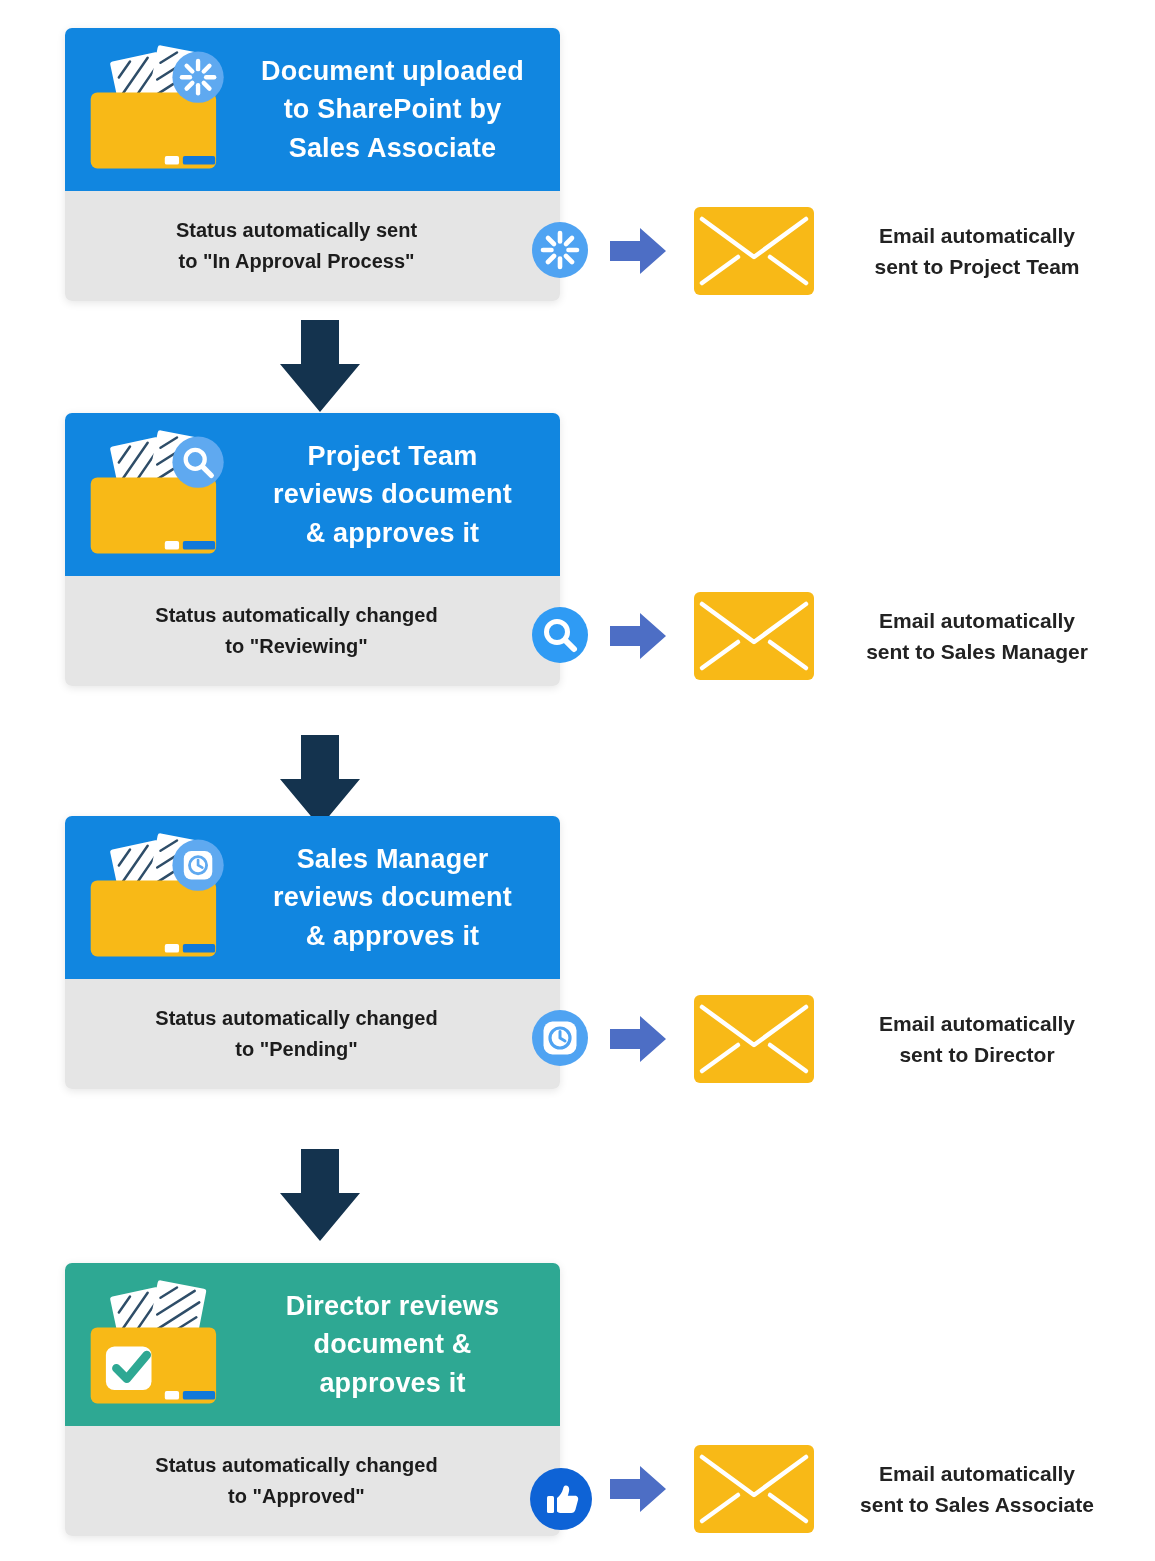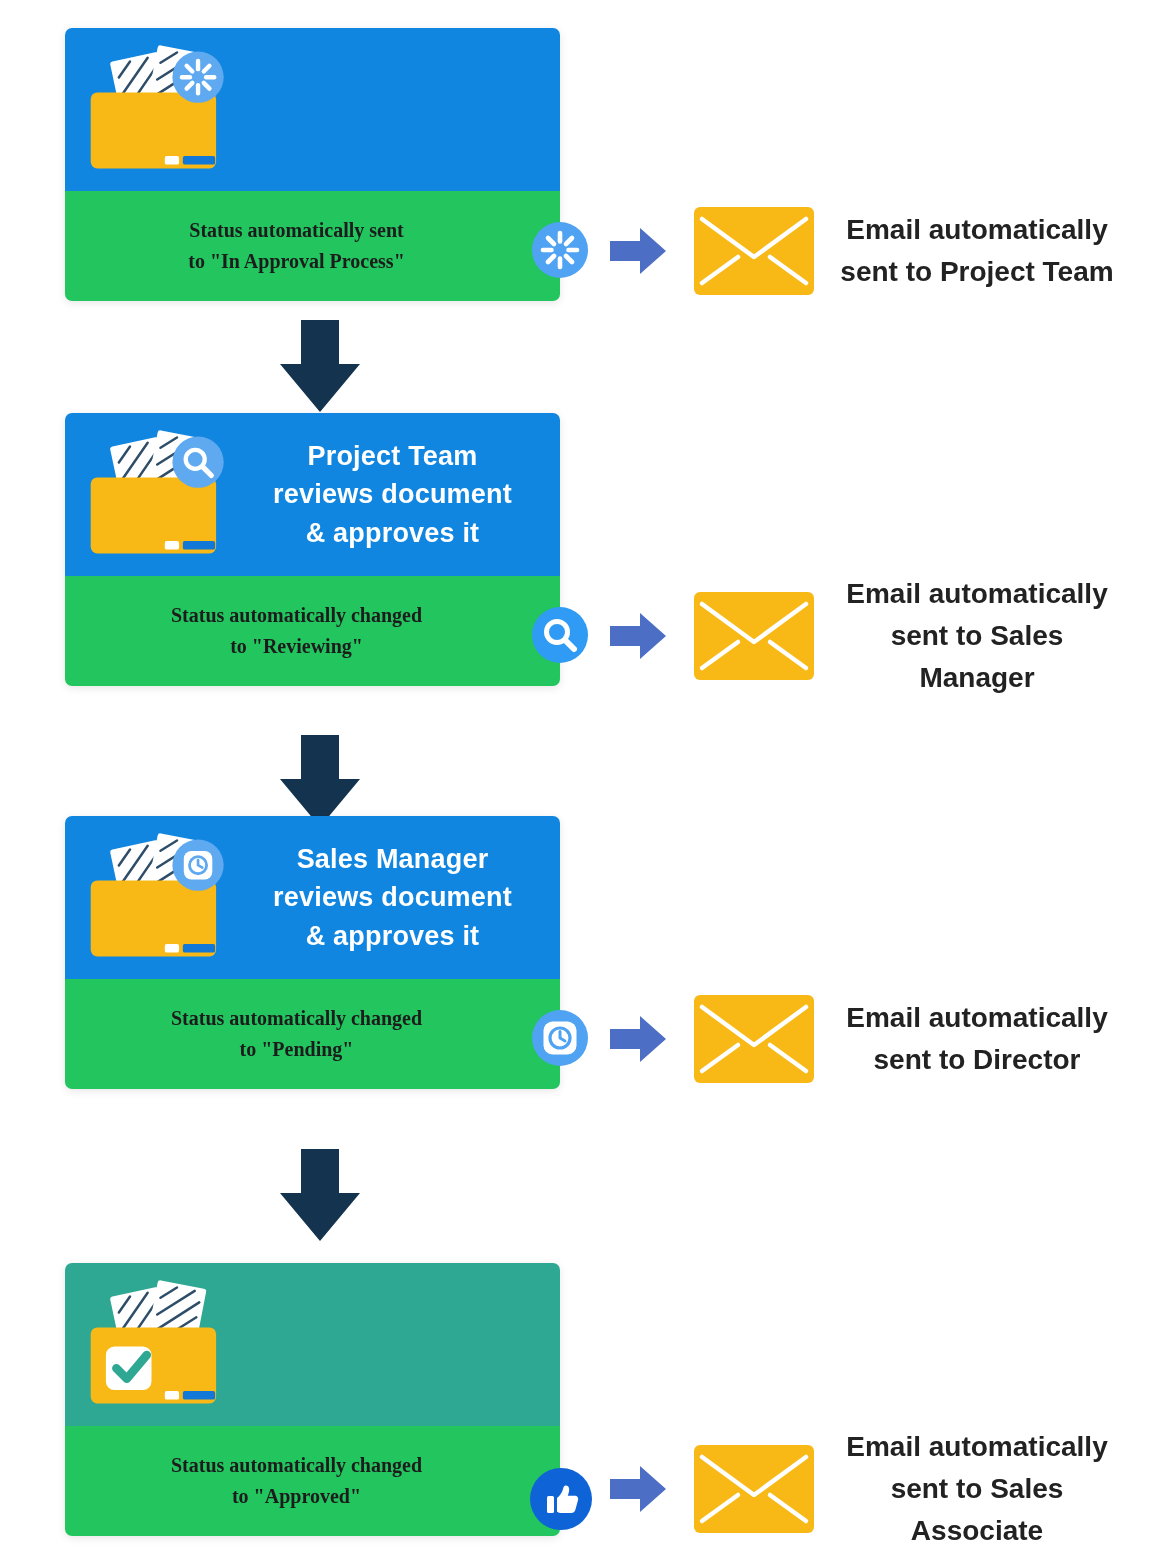--- a/index.html
+++ b/index.html
@@ -10,36 +10,36 @@
   .stage { position:absolute; left:65px; width:1090px; height:273px; }
   .s1 { top:28px; } .s2 { top:413px; } .s3 { top:816px; } .s4 { top:1263px; }
 
   .card { position:absolute; left:0; top:0; width:495px; height:273px;
           border-radius:7px; box-shadow:0 2px 8px rgba(0,0,0,.10); }
   .card-header { height:163px; background:#1186E0; border-radius:7px 7px 0 0;
                  display:flex; align-items:center; padding:0 12px 0 20px; }
   .s4 .card-header { background:#2EA893; }
   .card-title { flex:1; color:#fff; font-size:27px; font-weight:bold; line-height:1.42;
                 text-align:center; white-space:pre-line; letter-spacing:.2px; }
-  .card-footer { height:110px; background:#22c55e; border-radius:0 0 7px 7px;
+  .card-footer { height:110px; background:#e5e5e5; border-radius:0 0 7px 7px;
                  display:flex; align-items:center; justify-content:center;
-                 padding:0 58px 0 26px;font-family:Liberation Serif, serif; }
+                 padding:0 58px 0 26px; }
   .status-text { font-size:20px; font-weight:bold; color:#1c1c1c; text-align:center;
                  line-height:1.55; white-space:pre-line; }
 
   .folder { flex:0 0 auto; }
 
   .status-circle { position:absolute; top:194px; right:-28px; z-index:3; line-height:0; }
   .s4 .status-circle { top:205px; right:-32px; }
 
   .flow { position:absolute; left:545px; top:168px; height:110px;
           display:flex; align-items:center; }
   .s4 .flow { top:171px; }
   .flow .envelope { margin-left:28px; }
-  .email-text { margin-left:22px; width:282px; font-size:28px; font-weight:bold;
+  .email-text { margin-left:22px; width:282px; font-size:21px; font-weight:bold;
                 color:#222; text-align:center; line-height:1.5; white-space:pre-line; }
 
   .down-arrow { position:absolute; left:280px; line-height:0; }
   .da1 { top:320px; } .da2 { top:735px; } .da3 { top:1149px; }
 
   svg { display:block; }
 </style>
 </head>
 <body>
 
@@ -77,20 +77,23 @@
             <line x1="8.5" y1="0" x2="17" y2="0"></line>
               <line x1="6" y1="6" x2="12" y2="12"></line>
             <line x1="0" y1="8.5" x2="0" y2="17"></line>
               <line x1="-6" y1="6" x2="-12" y2="12"></line>
             <line x1="-8.5" y1="0" x2="-17" y2="0"></line>
               <line x1="-6" y1="-6" x2="-12" y2="-12"></line>
             <line x1="0" y1="-8.5" x2="0" y2="-17"></line>
               <line x1="6" y1="-6" x2="12" y2="-12"></line>
           </g>
         </svg>
+        <div class="card-title">Document uploaded
+to SharePoint by
+Sales Associate</div>
       </div>
       <div class="card-footer">
         <p class="status-text">Status automatically sent
 to "In Approval Process"</p>
       </div>
       <div class="status-circle">
         <svg width="56" height="56" viewBox="0 0 56 56">
           <circle cx="28" cy="28" r="28" fill="#4FA3F2"></circle>
           <g transform="translate(28,28)" stroke="#fff" stroke-width="4.6" stroke-linecap="round">
             <line x1="8.5" y1="0" x2="17" y2="0"></line>
@@ -299,20 +302,23 @@
             </g>
           </g>
           <rect x="6" y="52" width="132" height="80" rx="7" fill="#F8B917"></rect>
           <rect x="84" y="119" width="15" height="9" rx="2" fill="#fff"></rect>
           <rect x="103" y="119" width="34" height="9" rx="2" fill="#1178D8"></rect>
           <g>
             <rect x="22" y="72" width="48" height="46" rx="9" fill="#fff"></rect>
             <path d="M33 95 l11 11 l21 -25" fill="none" stroke="#2EA893" stroke-width="9" stroke-linecap="round" stroke-linejoin="round"></path>
           </g>
         </svg>
+        <div class="card-title">Director reviews
+document &amp;
+approves it</div>
       </div>
       <div class="card-footer">
         <p class="status-text">Status automatically changed
 to "Approved"</p>
       </div>
       <div class="status-circle">
         <svg width="62" height="62" viewBox="0 0 62 62">
           <circle cx="31" cy="31" r="31" fill="#0E63D6"></circle>
           <rect x="17" y="28" width="7" height="17" rx="1.5" fill="#fff"></rect>
           <path fill="#fff" d="M27 43.5 c1.2 1 2.8 1.6 4.4 1.6 h9.8 c2 0 3.7 -1.35 4.2 -3.3 l2.7 -10 c0.55 -2.05 -1 -4.05 -3.1 -4.05 h-7.2 c0.8 -2.3 1.4 -4.5 1.4 -6.4 c0 -2.2 -1.5 -3.9 -3.4 -3.9 c-1.7 0 -2.3 1.5 -2.7 3.2 c-0.9 3.7 -3.3 7.3 -6.1 9.3 z"></path>

